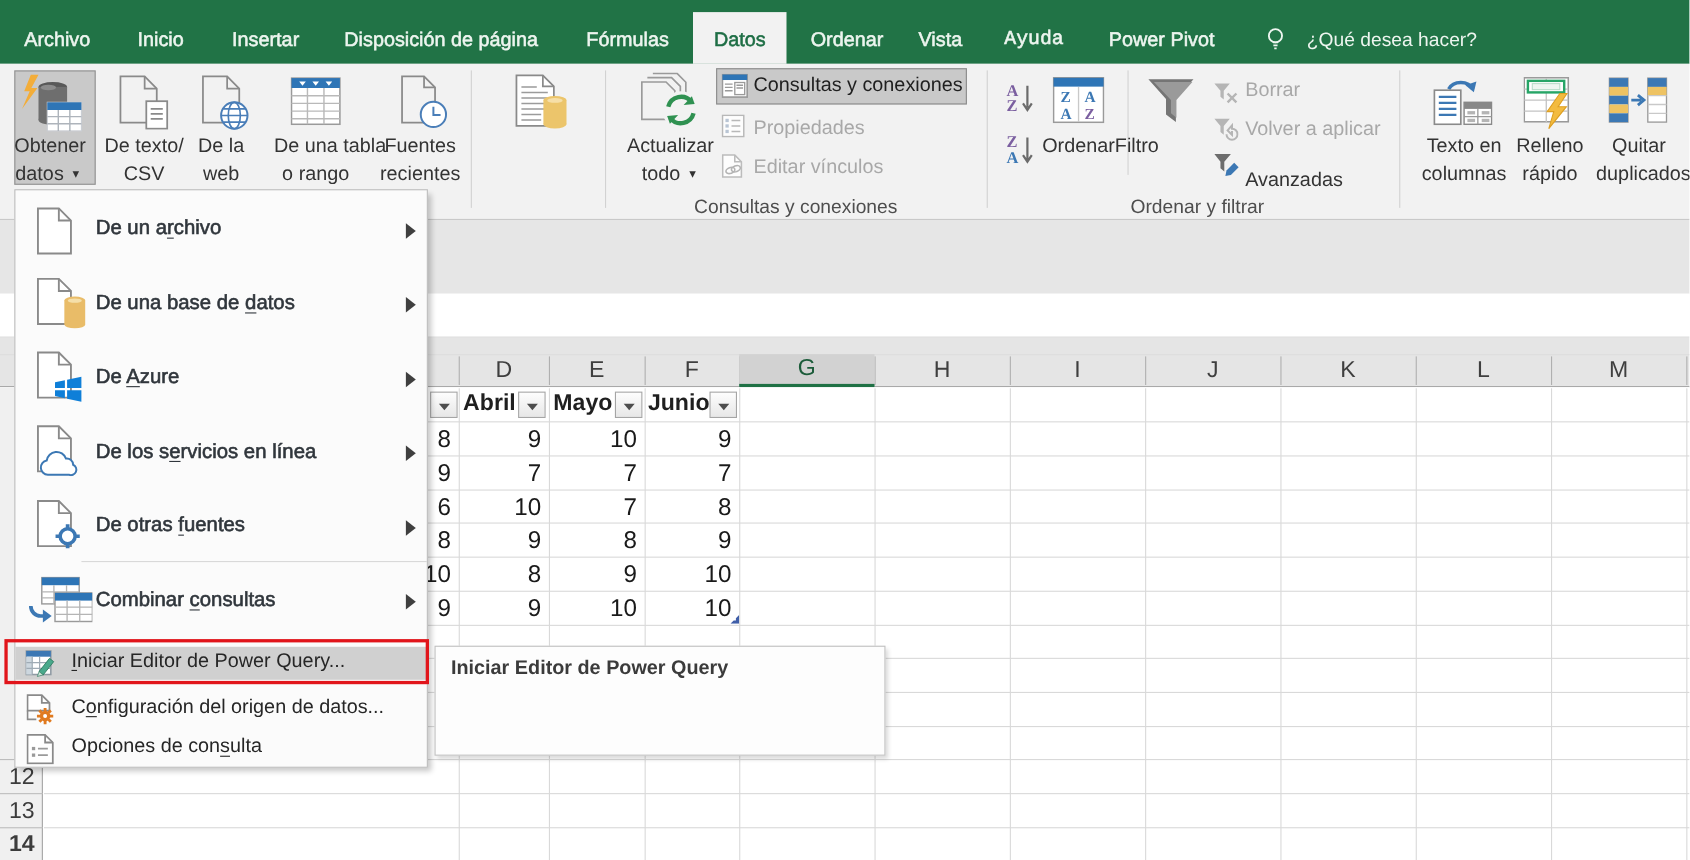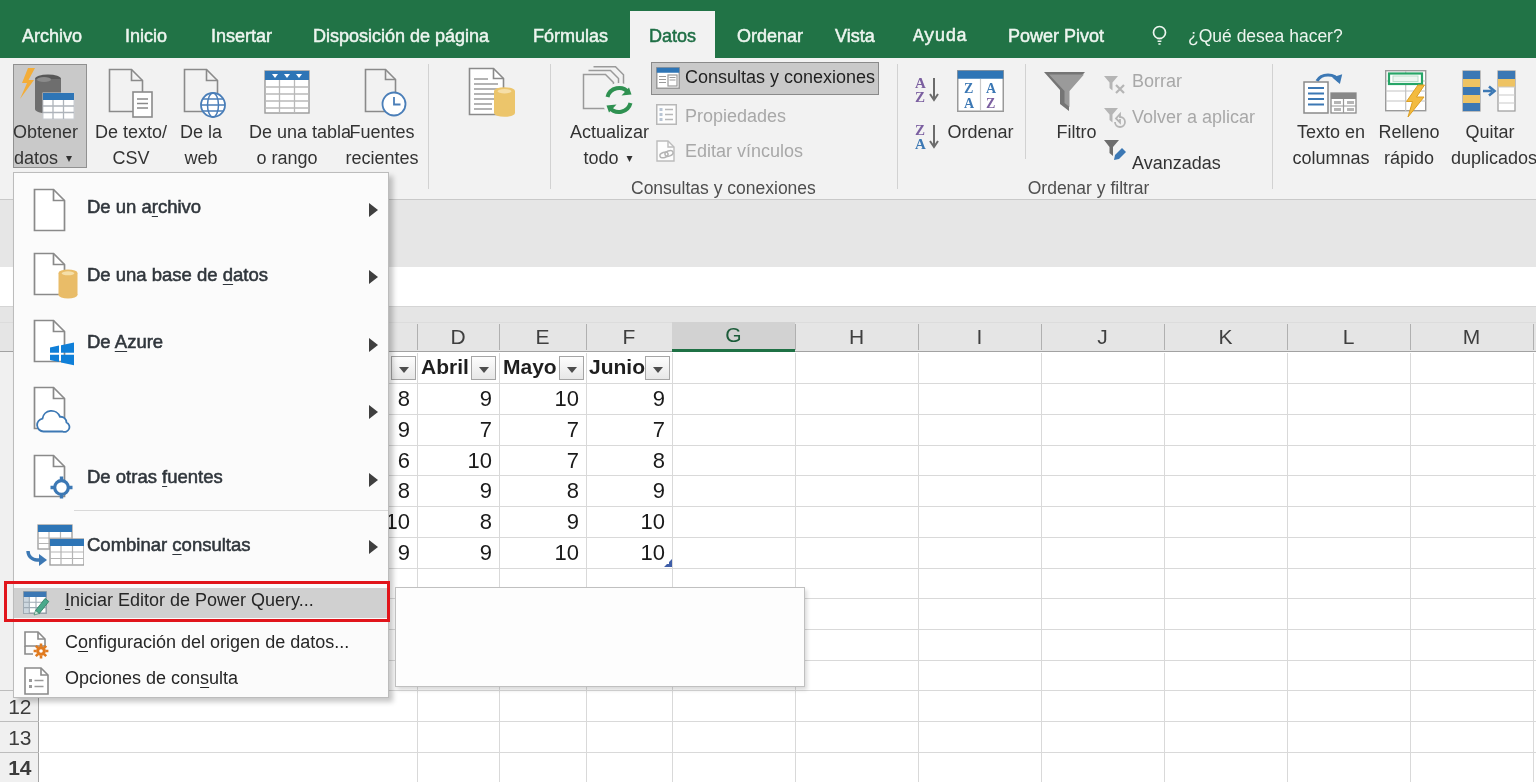--- a/index.html
+++ b/index.html
@@ -210,21 +210,21 @@
       <text x="29" y="23" fill="#3c78b4">A</text>
       <text x="29" y="38" fill="#7b5fa0">Z</text>
     </g>
   </svg>
   <div class="blbl" style="left:943px;top:62px;width:75px;">Ordenar</div>
 
   <svg class="abs" style="left:1042px;top:13px;" width="45" height="41" viewBox="0 0 45 41">
     <path d="M2 1 h41 l-16 18 v21 l-9 -7 v-14 z" fill="#757575"></path>
     <path d="M7 3.5 h35 l-14.5 16.5 v16 l-5 -4 v-12 z" fill="#9a9a9a"></path>
   </svg>
-  <div class="blbl" style="left:1049px;top:62px;width:55px;">Filtro</div>
+  <div class="blbl" style="left:1006px;top:62px;width:55px;">Filtro</div>
 
   <svg class="abs" style="left:1103px;top:17px;" width="23" height="20" viewBox="0 0 23 20">
     <path d="M1 1 h14 l-5.5 6.5 v8 l-3 -2.5 v-5.5 z" fill="#b5b5b5"></path>
     <path d="M13 10 l8 8 M21 10 l-8 8" stroke="#b5b5b5" stroke-width="2.2"></path>
   </svg>
   <div class="stxt18 dis" style="left:1132px;top:13px;">Borrar</div>
 
   <svg class="abs" style="left:1103px;top:49px;" width="23" height="22" viewBox="0 0 23 22">
     <path d="M1 1 h14 l-5.5 6.5 v8 l-3 -2.5 v-5.5 z" fill="#b5b5b5"></path>
     <path d="M12 15 a5 5 0 1 0 5 -5 l0 -3 l-4 4.5 l4 4 l0 -3.5" fill="none" stroke="#b5b5b5" stroke-width="1.8"></path>
@@ -388,20 +388,21 @@
   <svg class="abs" style="left:664px;top:207px;" width="8" height="8" viewBox="0 0 8 8">
     <path d="M8 0 V8 H0 L3 5 H5 V3 Z" fill="#3f5ea8"></path>
   </svg>
 </div>
 
 <div class="abs" id="menu">
 
   <div class="mtxt" style="top:22px;">De un a<u>r</u>chivo</div>
   <div class="mtxt" style="top:90px;">De una base de <u>d</u>atos</div>
   <div class="mtxt" style="top:157px;">De <u>A</u>zure</div>
+  <div class="mtxt" style="top:225px;">De los s<u>e</u>rvicios en línea</div>
   <div class="mtxt" style="top:292px;">De otras <u>f</u>uentes</div>
   <div class="mtxt" style="top:360px;">Combinar <u>c</u>onsultas</div>
   <div class="marr" style="top:29.5px;"></div>
   <div class="marr" style="top:97px;"></div>
   <div class="marr" style="top:164.5px;"></div>
   <div class="marr" style="top:232px;"></div>
   <div class="marr" style="top:299.5px;"></div>
   <div class="marr" style="top:367px;"></div>
   <div style="position:absolute;left:60px;top:337px;width:314px;height:1px;background:#d9d9d9;"></div>
 
@@ -489,13 +490,14 @@
 <svg class="abs" style="left:24px;top:667px;" width="26" height="28" viewBox="0 0 26 28">
   <path d="M1 1 h16 l7 7 v19 h-23 z" fill="#fff" stroke="#8a8a8a" stroke-width="1.6"></path>
   <path d="M17 1 v7 h7" fill="none" stroke="#8a8a8a" stroke-width="1.6"></path>
   <rect x="5" y="12" width="3" height="3" fill="#9a9a9a"></rect>
   <rect x="5" y="18" width="3" height="3" fill="#9a9a9a"></rect>
   <path d="M10.5 13.5 h9 M10.5 19.5 h9" stroke="#9a9a9a" stroke-width="1.6"></path>
 </svg>
 <div class="abs" id="redbox"></div>
 
 <div class="abs" id="tip">
+  <div class="t1">Iniciar Editor de Power Query</div>
 </div>
 
 </body></html>

